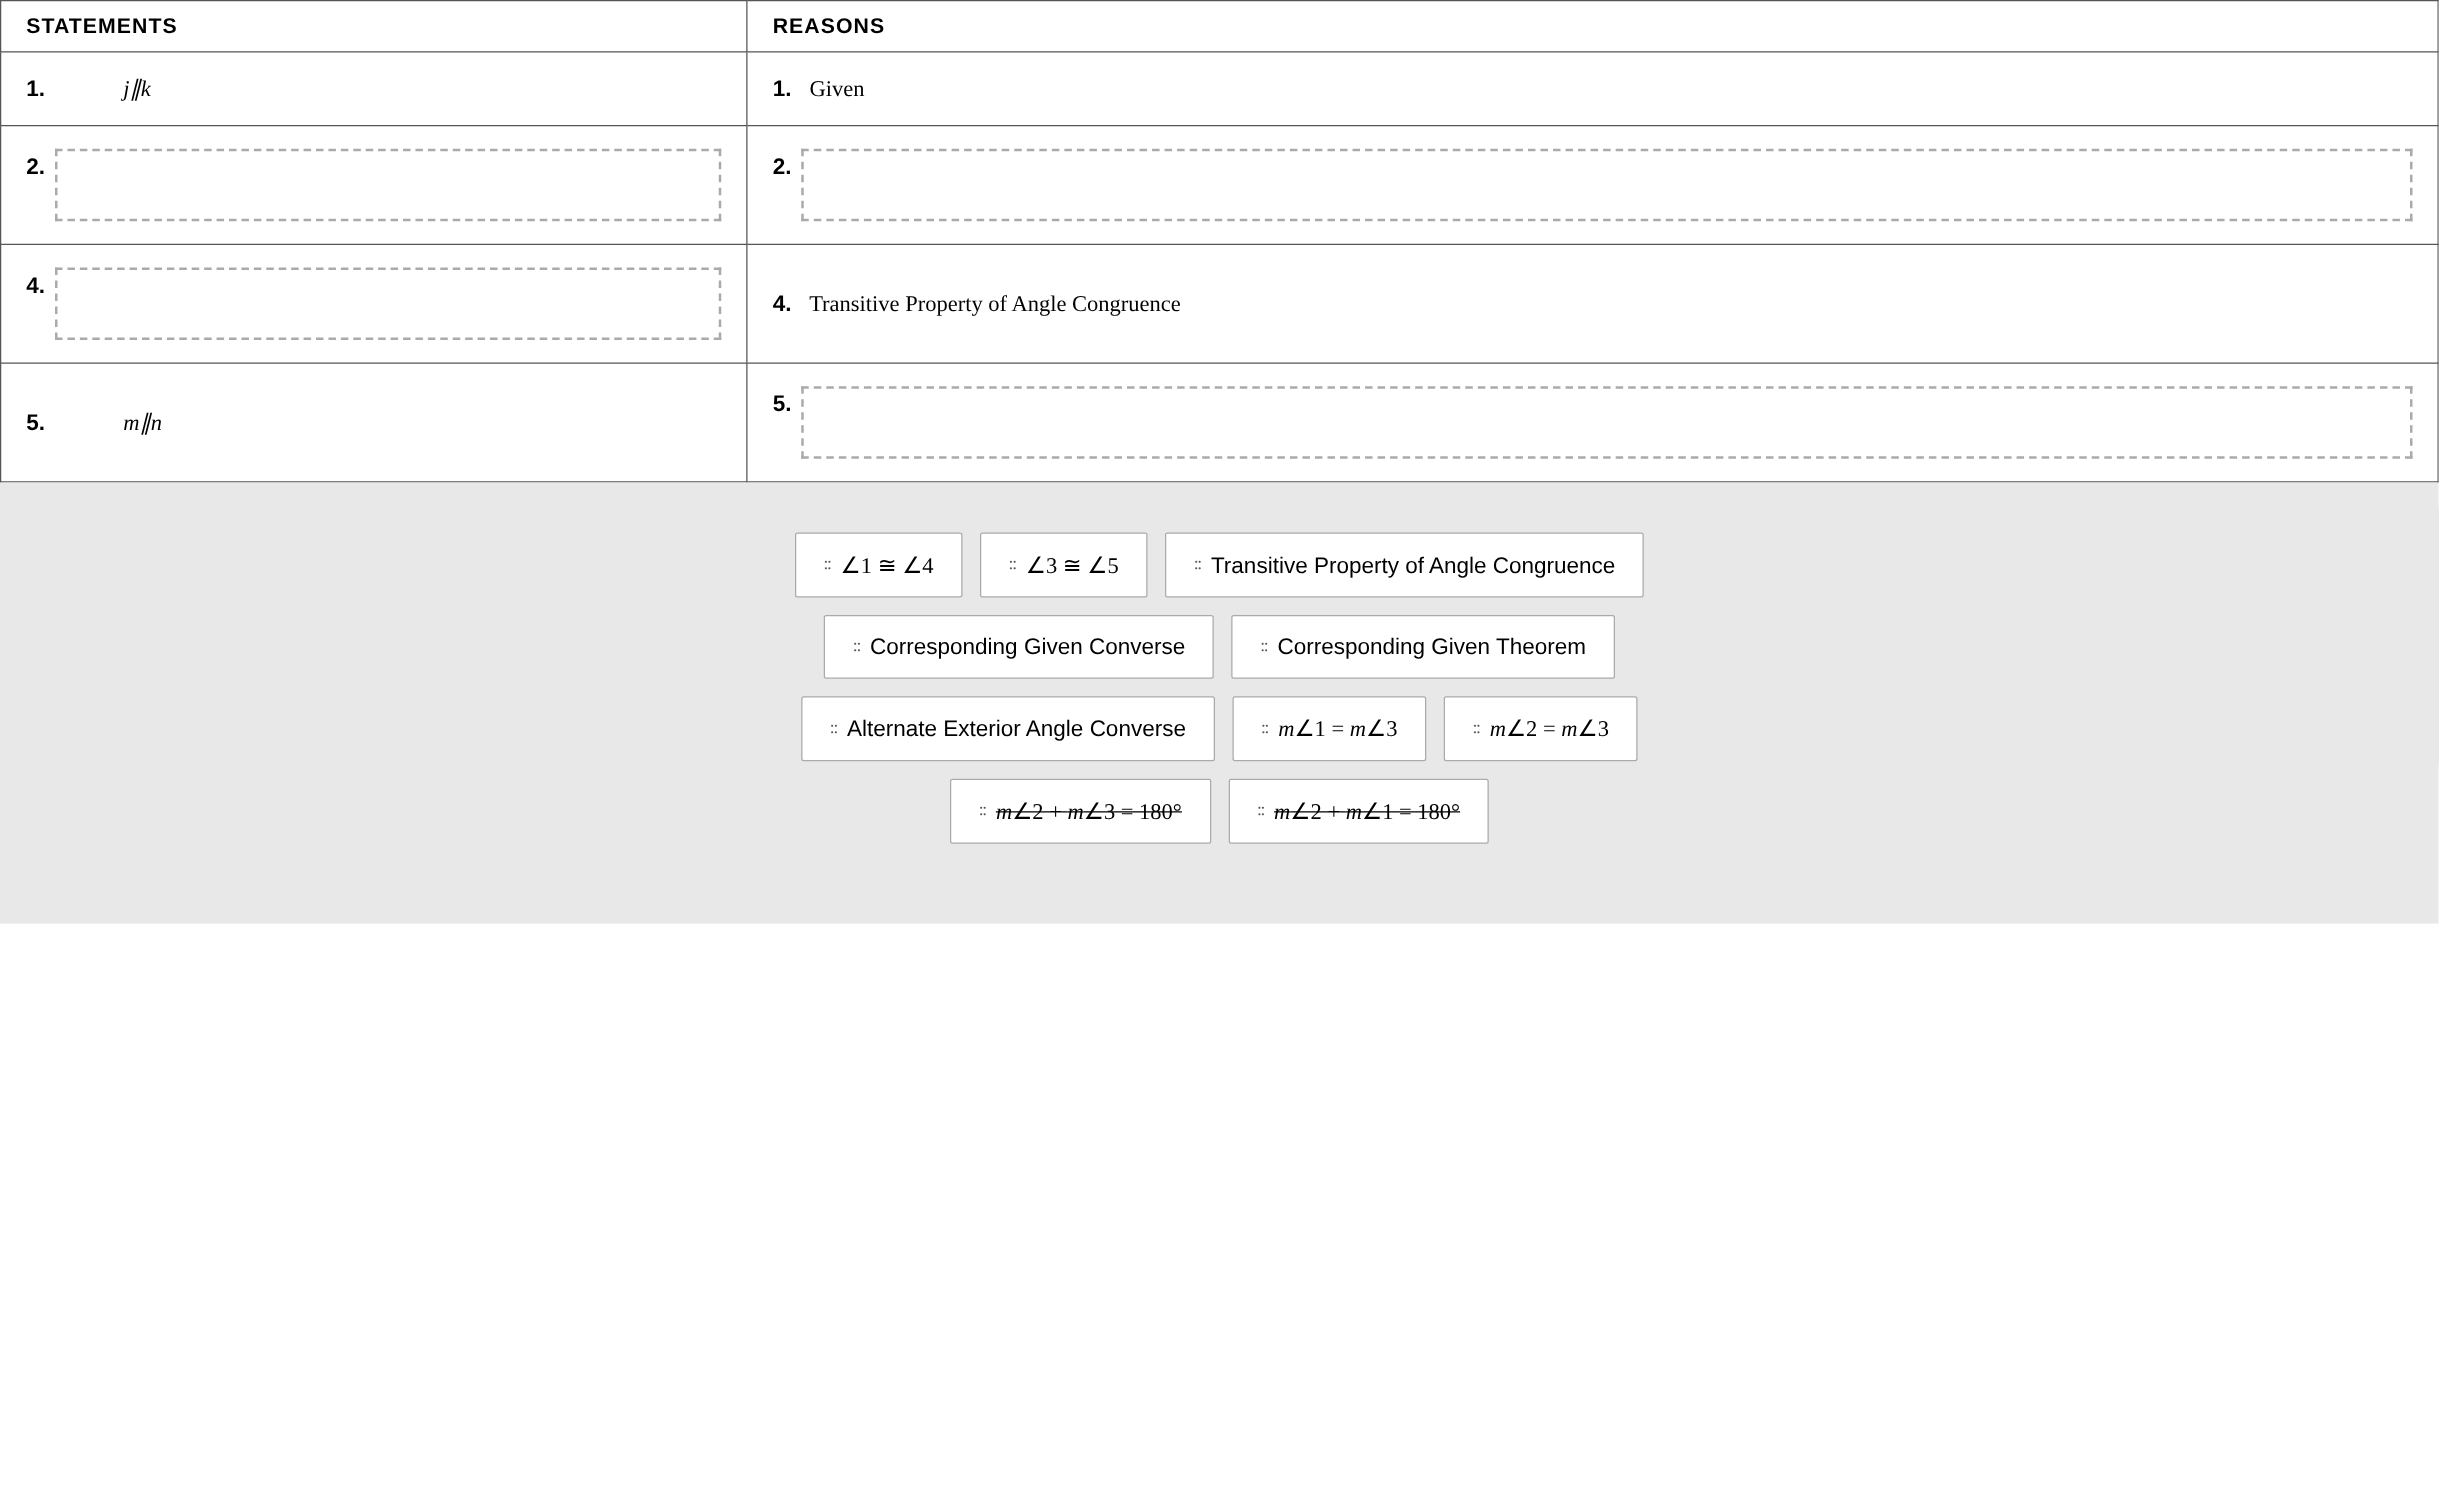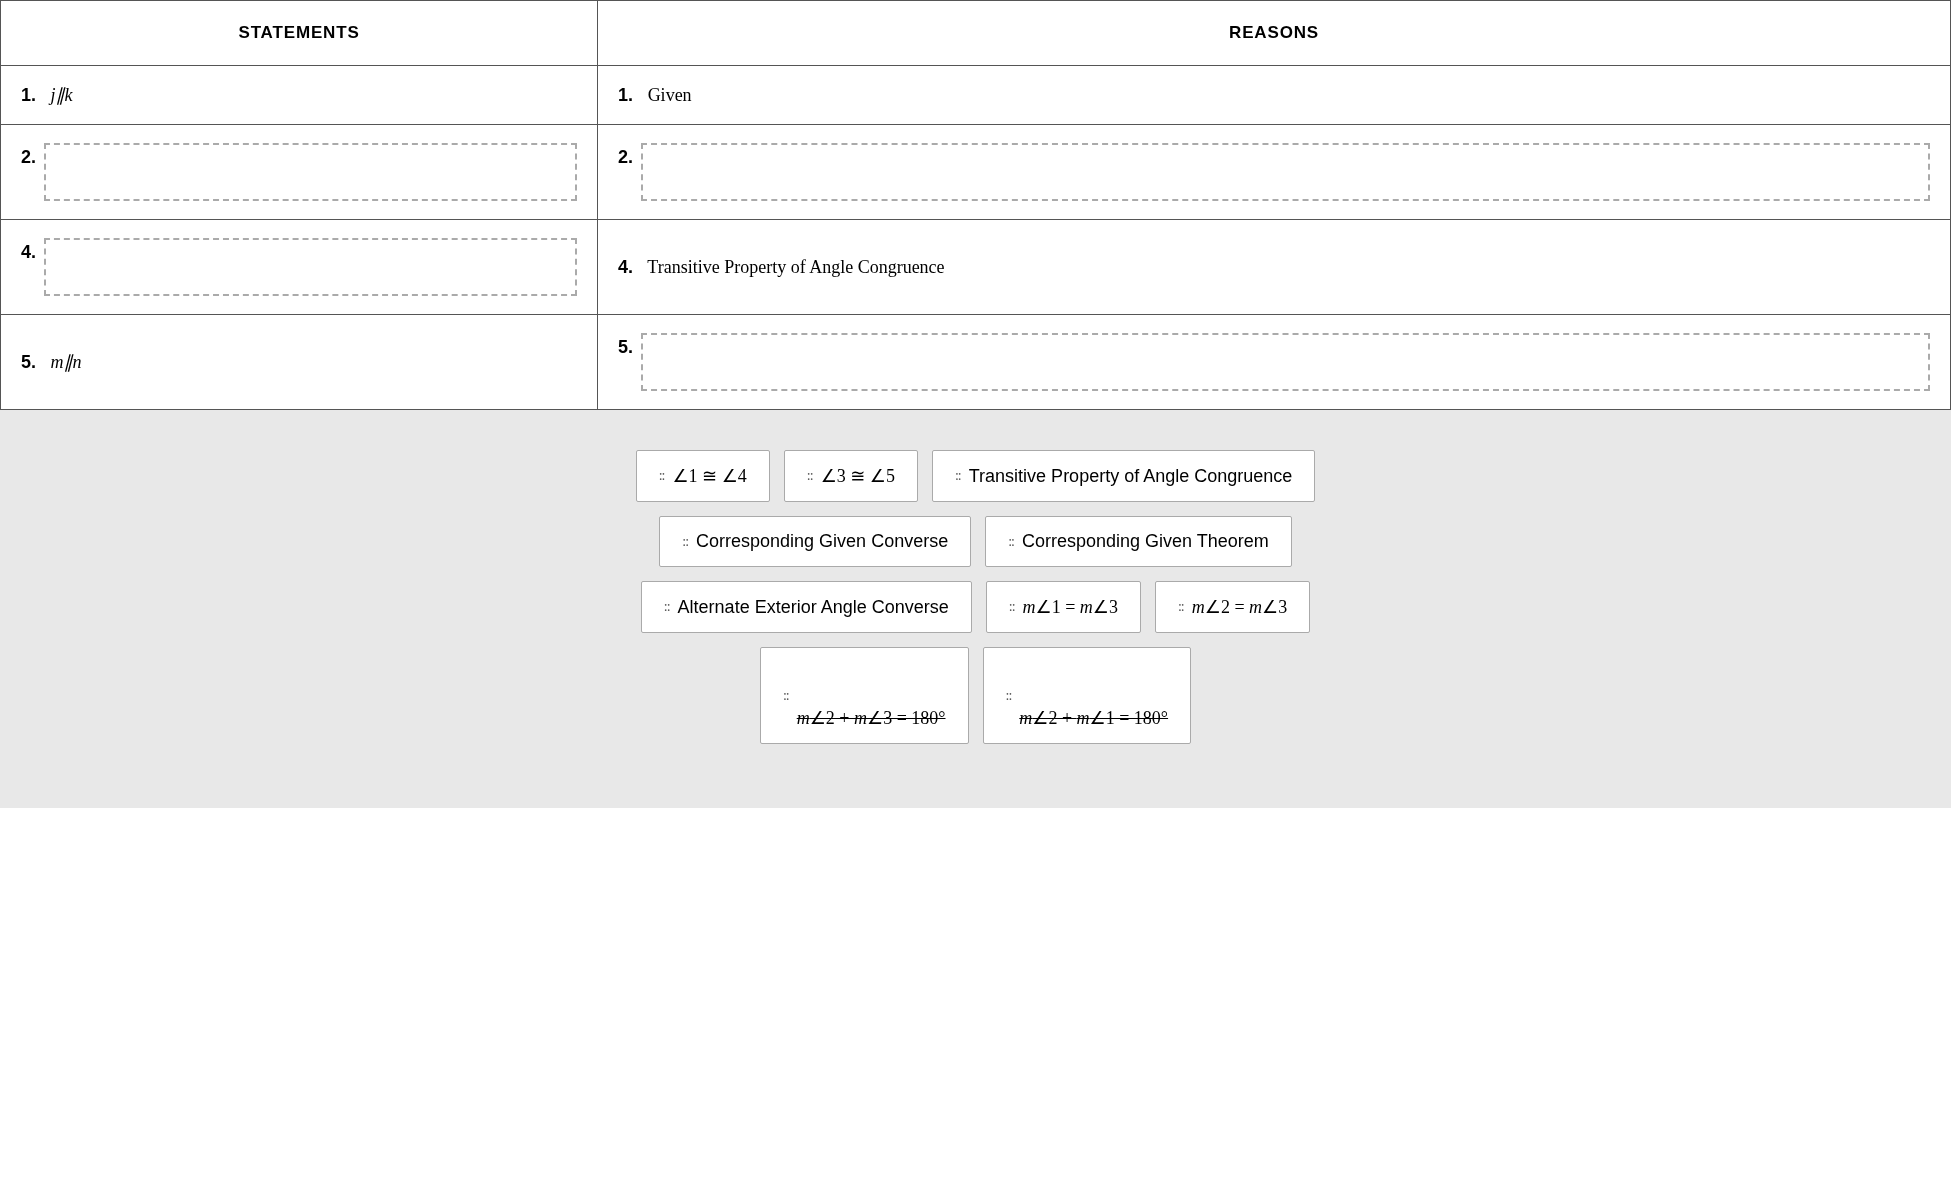--- a/index.html
+++ b/index.html
@@ -15,22 +15,22 @@
     }
 
     .proof-table {
       width: 100%;
       border-collapse: collapse;
       border: 1.5px solid #555;
     }
 
     .proof-table th {
       background: #ffffff;
-      text-align: center;
-      padding: 22px 20px;
+      text-align: left;
+      padding: 10px 20px;
       font-size: 17px;
       font-weight: bold;
       letter-spacing: 0.05em;
       border: 1.5px solid #555;
       font-family: Arial, sans-serif;
     }
 
     .proof-table td {
       border: 1.5px solid #555;
       padding: 18px 20px 18px 20px;
@@ -69,20 +69,21 @@
     .dashed-inner {
       border: 2px dashed #aaa;
       min-height: 58px;
       width: 100%;
     }
 
     
     .math {
       font-style: italic;
       font-family: Georgia, serif;
+      margin-left: 48px;
     }
 
     
     .drag-area {
       background: #e8e8e8;
       padding: 40px 80px 50px 80px;
       margin-top: 0;
     }
 
     .drag-row {
@@ -115,21 +116,20 @@
     .drag-item .item-label {
       font-family: Georgia, serif;
     }
 
     .drag-item .item-label.sans {
       font-family: Arial, sans-serif;
     }
 
     .strikethrough {
       text-decoration: line-through;
-      margin-top: 45px;
     }
   </style>
 </head>
 <body>
 
 <table class="proof-table">
   <thead>
     <tr>
       <th>STATEMENTS</th>
       <th>REASONS</th>

